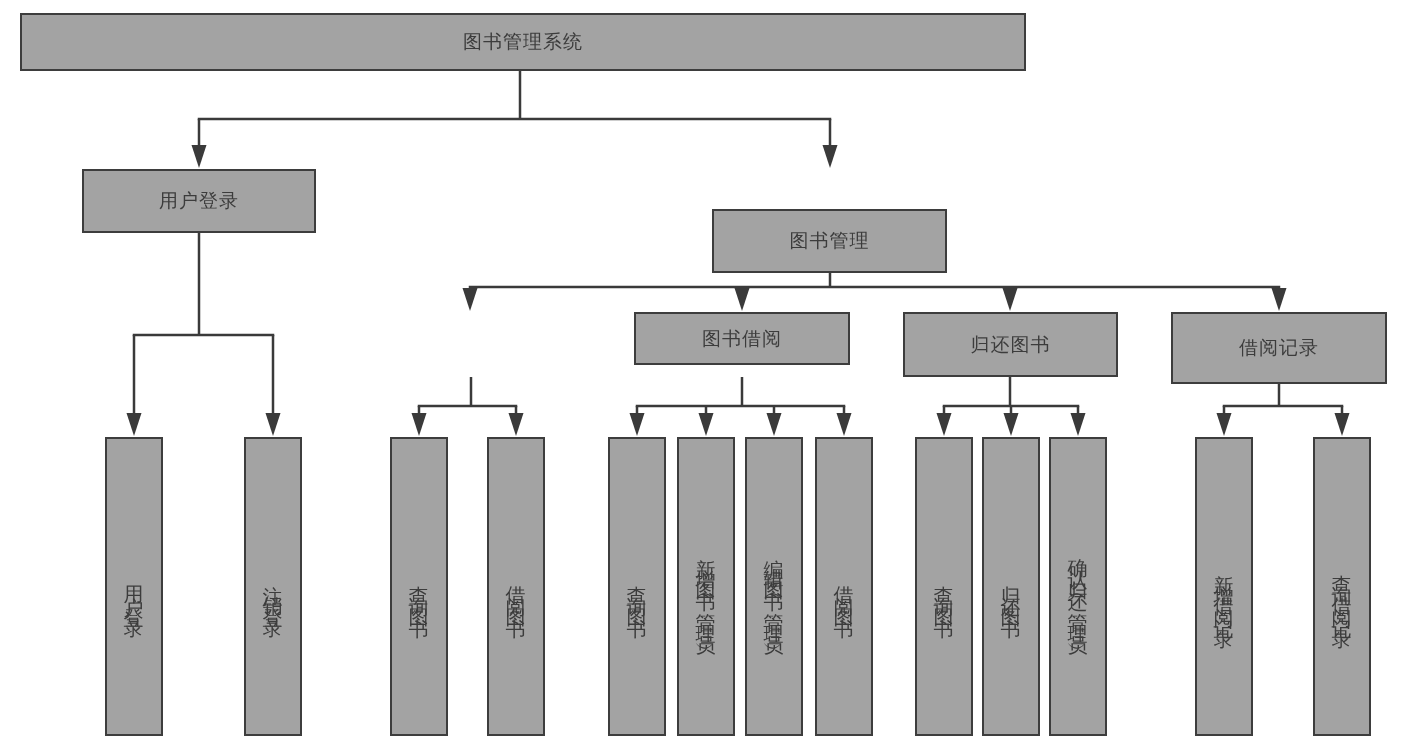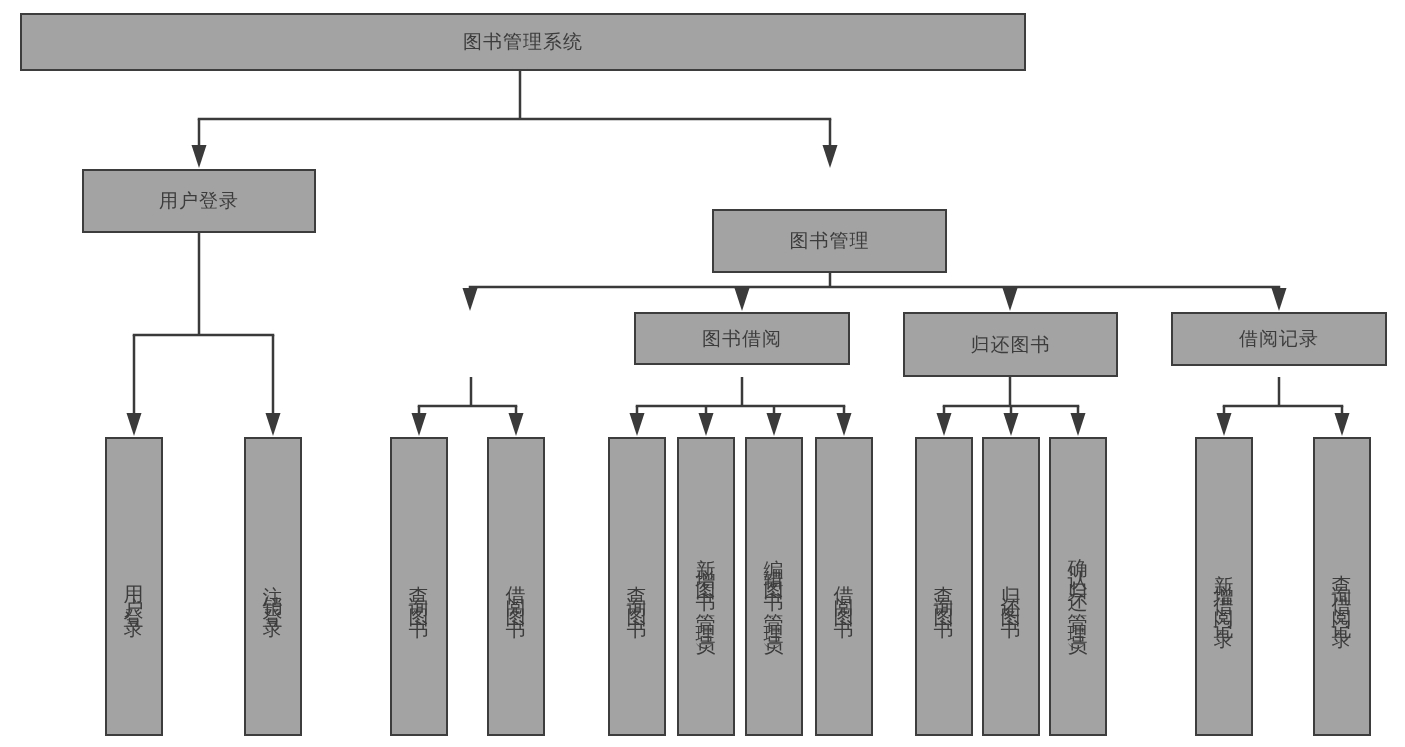--- a/index.html
+++ b/index.html
@@ -143,21 +143,21 @@
   <div class="node" style="left:712px; top:169px; width:235px; height:64px;margin-top:40px;">
     <span>图书管理</span>
   </div>
 
   <div class="node" style="left:634px; top:312px; width:216px; height:53px;">
     <span>图书借阅</span>
   </div>
   <div class="node" style="left:903px; top:312px; width:215px; height:65px;">
     <span>归还图书</span>
   </div>
-  <div class="node" style="left:1171px; top:312px; width:216px; height:54px;">
+  <div class="node" style="left:1171px; top:312px; width:216px; height:72px;">
     <span>借阅记录</span>
   </div>
 
   <div class="node leaf" style="left:105px; top:437px;">
     <span class="vtext">用户登录</span>
   </div>
   <div class="node leaf" style="left:244px; top:437px;">
     <span class="vtext">注销登录</span>
   </div>
 

